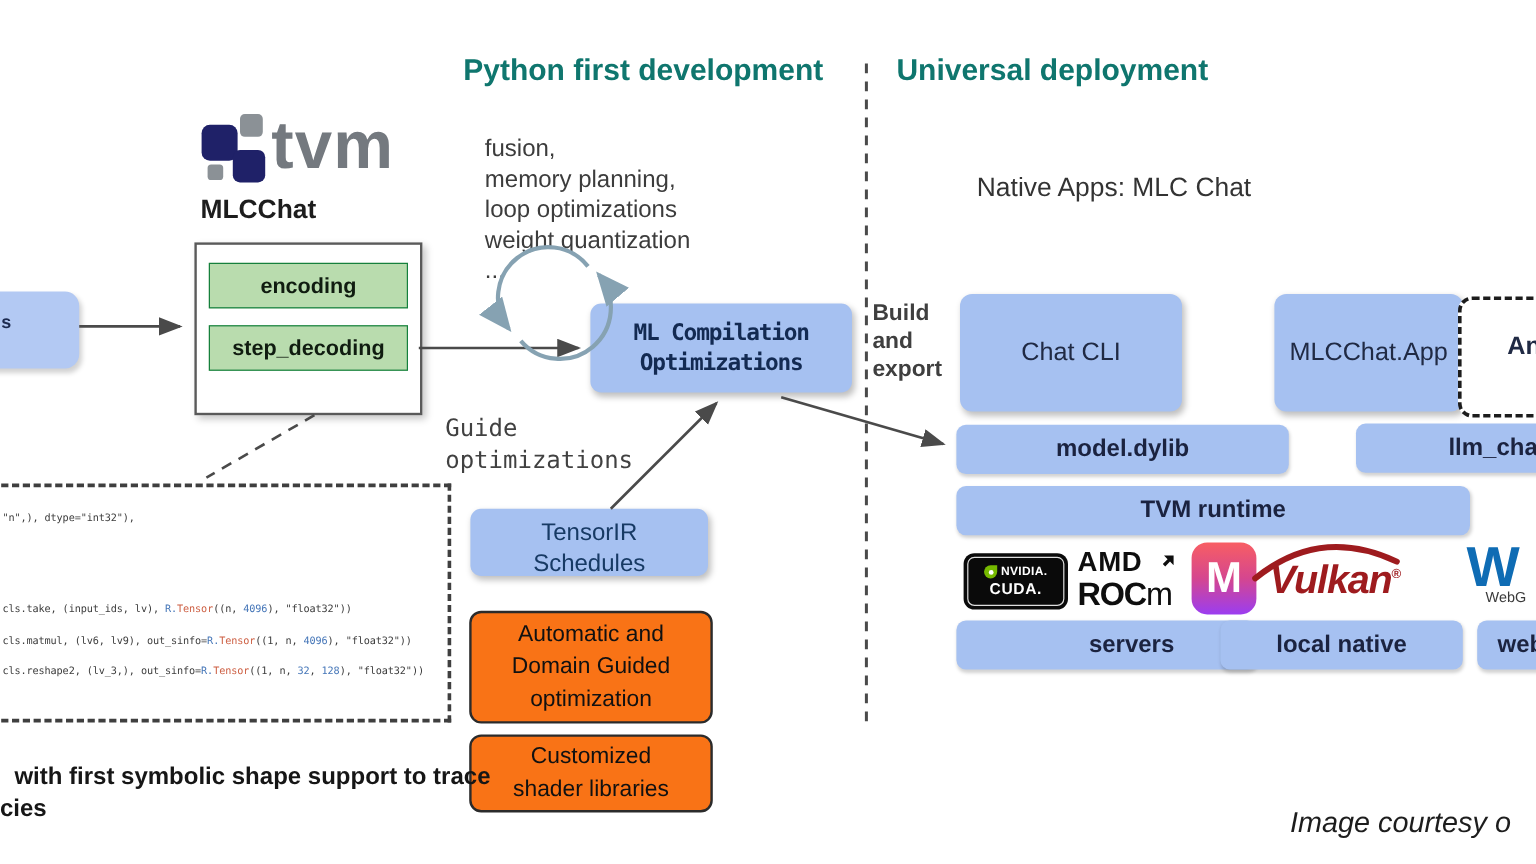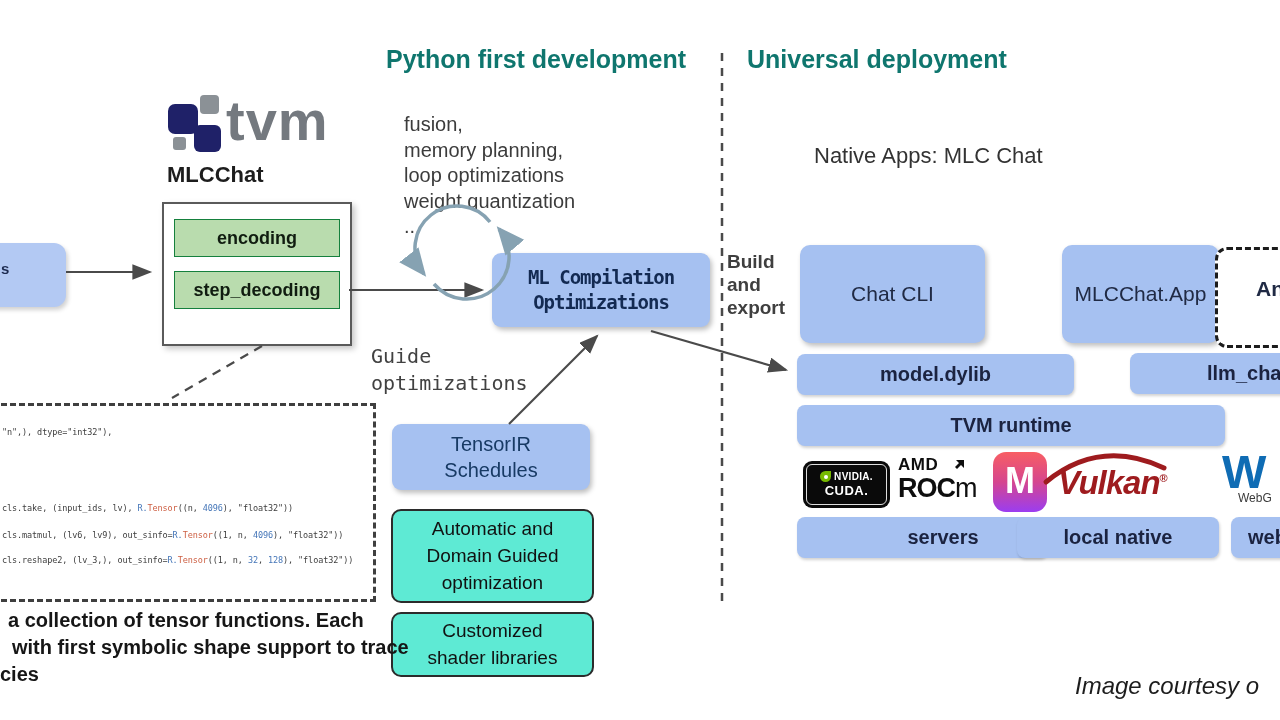--- a/index.html
+++ b/index.html
@@ -39,24 +39,24 @@
   #left-box-frag{left:1px;top:260px;font-size:15px;font-weight:bold;color:#1d2b50;}
 
   
   #passes{left:404px;top:112px;font-size:20px;color:#3c3c3c;line-height:25.5px;}
   .blue-box{background:#a6c1f1;border-radius:9px;box-shadow:2px 3px 5px rgba(0,0,0,.25);}
   #ml-box{left:492px;top:253px;width:218px;height:74px;}
   #ml-box .t{position:absolute;width:100%;top:12px;text-align:center;
      font-family:"DejaVu Sans Mono",monospace;font-weight:bold;font-size:19px;line-height:25px;
      color:#132a52;letter-spacing:-1px;}
   #guide{left:371px;top:343px;font-family:"DejaVu Sans Mono",monospace;font-size:20px;color:#414141;line-height:27px;}
-  #tir-box{left:392px;top:424px;width:198px;height:66px;}
+  #tir-box{left:392px;top:424px;width:198px;height:56px;}
   #tir-box .t{position:absolute;width:100%;top:7px;text-align:center;font-size:20px;line-height:26px;
      font-weight:500;color:#173a64;}
-  .white-box{position:absolute;background:#5eead4;border:2px solid #2b2b2b;border-radius:10px;}
+  .white-box{position:absolute;background:#f97316;border:2px solid #2b2b2b;border-radius:10px;}
   #auto-box{left:391px;top:509px;width:199px;height:90px;}
   #auto-box .t{position:absolute;width:100%;top:4px;text-align:center;font-size:19px;line-height:27px;color:#111;}
   #shader-box{left:391px;top:612px;width:199px;height:61px;}
   #shader-box .t{position:absolute;width:100%;top:3px;text-align:center;font-size:19px;line-height:27px;color:#111;}
 
   
   #code-box{left:-8px;top:403px;width:378px;height:193px;border:3px dashed #3f3f3f;background:#fff;}
   .code-line{position:absolute;left:2px;font-family:"DejaVu Sans Mono",monospace;font-size:8.5px;
              letter-spacing:-0.1px;white-space:pre;color:#3d3d3d;}
   .cl0{top:427px;}.cl1{top:503px;}.cl2{top:530px;}.cl3{top:555px;}
@@ -92,21 +92,21 @@
   
   #nvidia-badge{left:803px;top:461px;width:87px;height:47px;background:#0a0a0a;border-radius:9px;}
   #nvidia-inner{position:absolute;left:3px;top:3px;right:3px;bottom:3px;border:1.5px solid #dedede;
     border-radius:6px;display:flex;flex-direction:column;align-items:center;justify-content:center;gap:1px;}
   .nv-row{display:flex;align-items:center;gap:3px;}
   #nv-eye{width:11px;height:11px;background:#76b900;border-radius:50% 0 50% 50%;position:relative;}
   #nv-eye:after{content:"";position:absolute;left:3.5px;top:3.5px;width:4px;height:4px;background:#fff;border-radius:50%;}
   .nv-brand{color:#fff;font-weight:bold;font-size:10px;letter-spacing:.3px;}
   .nv-cuda{color:#fff;font-weight:bold;font-size:13px;letter-spacing:.5px;}
   #amd-block{left:898px;top:455px;color:#0e0e0e;}
-  #amd-row{display:flex;align-items:center;gap:14px;font-size:17px;font-weight:bold;letter-spacing:.5px;}
+  #amd-row{display:flex;align-items:center;gap:14px;font-size:23px;font-weight:bold;letter-spacing:.5px;}
   #rocm-row{font-size:27px;margin-top:-2px;letter-spacing:-1px;}
   #rocm-row .b{font-weight:bold;}
   #rocm-row .l{font-weight:400;}
   #metal-tile{left:993px;top:452px;width:54px;height:60px;border-radius:13px;
     background:linear-gradient(180deg,#f85e63 0%,#d5468f 50%,#9b3df0 100%);
     color:#fff;font-weight:bold;font-size:36px;text-align:center;line-height:58px;}
   #vulkan-logo{left:1058px;top:464px;color:#9e1b1e;font-size:33px;font-weight:bold;font-style:italic;letter-spacing:-1px;}
   #vulkan-logo sup{font-size:11px;font-style:normal;}
   #webgpu-w{left:1222px;top:444px;color:#0f6cb4;font-size:47px;font-weight:bold;}
   #webgpu-cap{left:1238px;top:491px;font-size:12px;color:#3a3a3a;}
@@ -167,21 +167,20 @@
   </div>
 
   <div class="abs" id="code-box"></div>
   <div>
       <div class="code-line cl0"><span class="c-base">"n",), dtype="int32"),</span></div>
       <div class="code-line cl1"><span class="c-base">cls.take, (input_ids, lv), </span><span class="c-blue">R.</span><span class="c-orange">Tensor</span><span class="c-base">((n, </span><span class="c-num">4096</span><span class="c-base">), "float32"))</span></div>
       <div class="code-line cl2"><span class="c-base">cls.matmul, (lv6, lv9), out_sinfo=</span><span class="c-blue">R.</span><span class="c-orange">Tensor</span><span class="c-base">((1, n, </span><span class="c-num">4096</span><span class="c-base">), "float32"))</span></div>
       <div class="code-line cl3"><span class="c-base">cls.reshape2, (lv_3,), out_sinfo=</span><span class="c-blue">R.</span><span class="c-orange">Tensor</span><span class="c-base">((1, n, </span><span class="c-num">32</span><span class="c-base">, </span><span class="c-num">128</span><span class="c-base">), "float32"))</span></div>
     </div>
 
-  <div class="abs note" id="note1">a collection of tensor functions. Each</div>
   <div class="abs note" id="note2">with first symbolic shape support to trace</div>
   <div class="abs note" id="note3">cies</div>
 
   <div class="abs pre" id="build-export">Build
 and
 export</div>
   <div class="abs" id="native-apps">Native Apps: MLC Chat</div>
 
   <div class="app-box" id="chatcli-box">Chat CLI</div>
   <div class="app-box" id="mlcchat-box">MLCChat.App</div>

